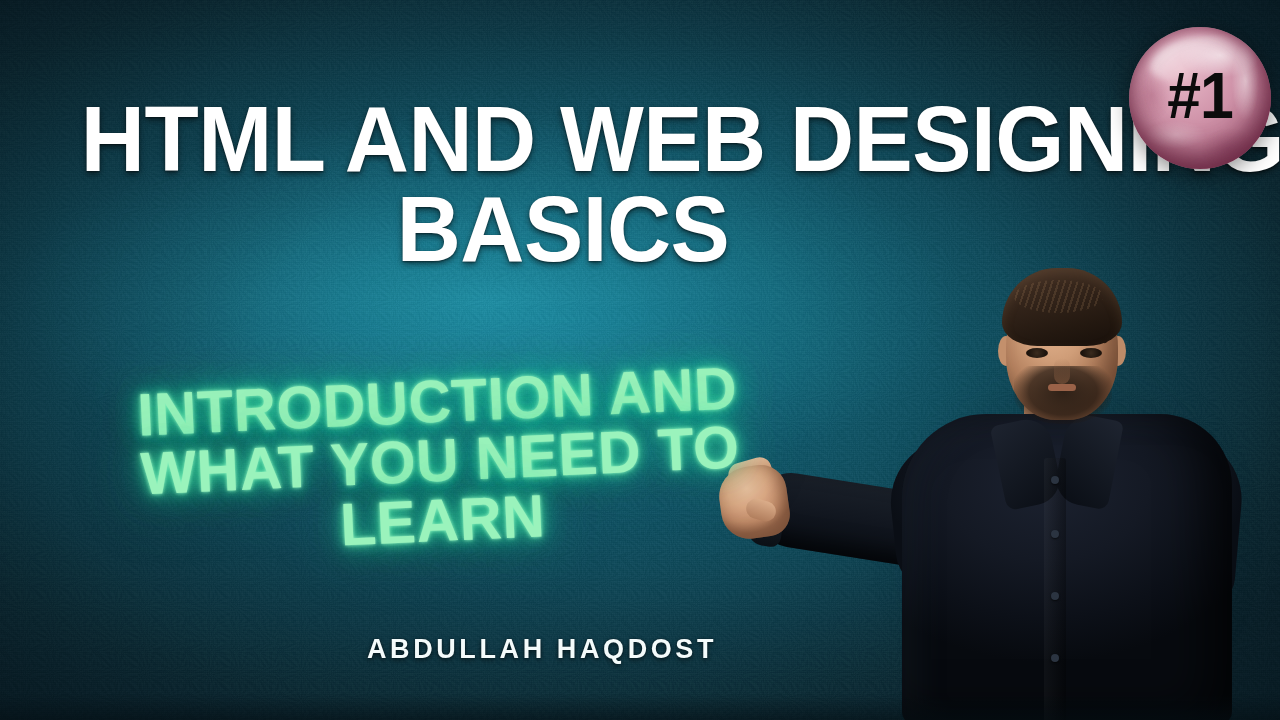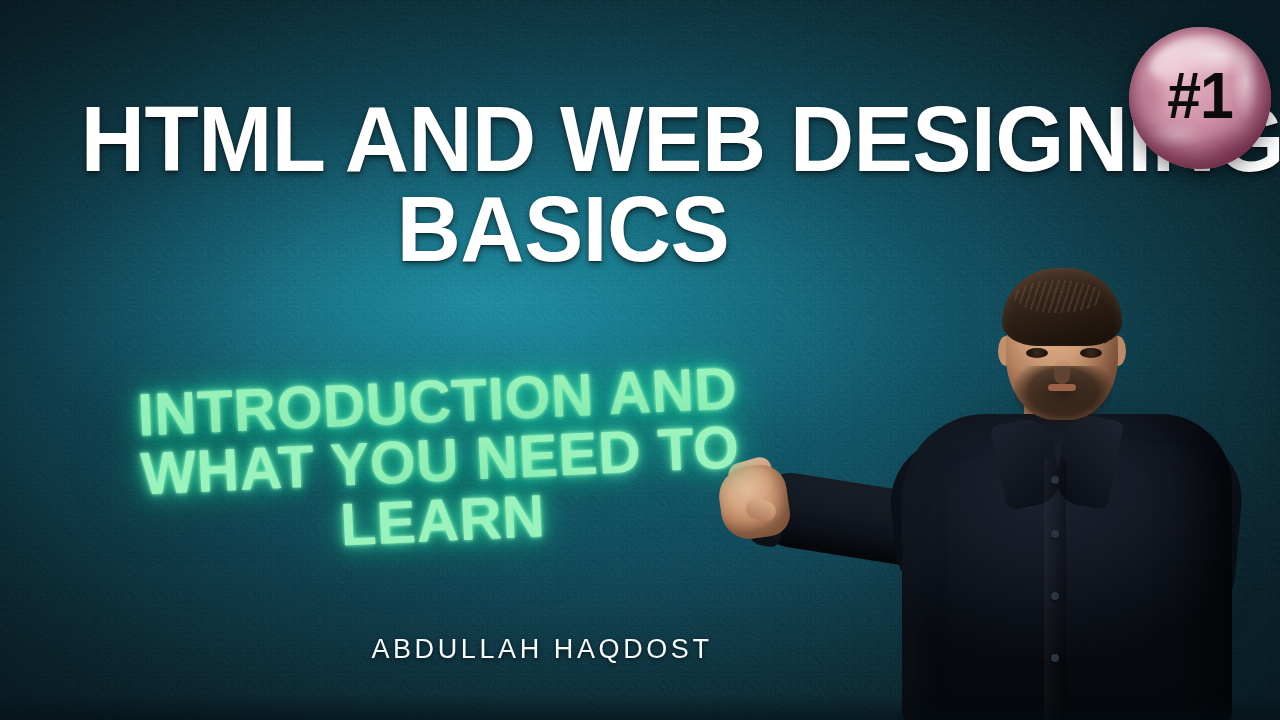--- a/index.html
+++ b/index.html
@@ -143,21 +143,21 @@
 
   
   .author {
     position: absolute;
     left: 0;
     top: 634px;
     width: 1126px;
     text-align: center;
     color: #f4fbfb;
     font-family: "Liberation Sans", sans-serif;
-    font-weight: 400;
+    font-weight: 700;
     font-size: 27px;
     letter-spacing: 3.6px;
     text-shadow:
       0 2px 5px rgba(0,0,0,0.55),
       0 0 2px rgba(0,0,0,0.4);
   }
   .author-inner { display: inline-block; transform: translateX(-21px); }
 
   
   .badge {

